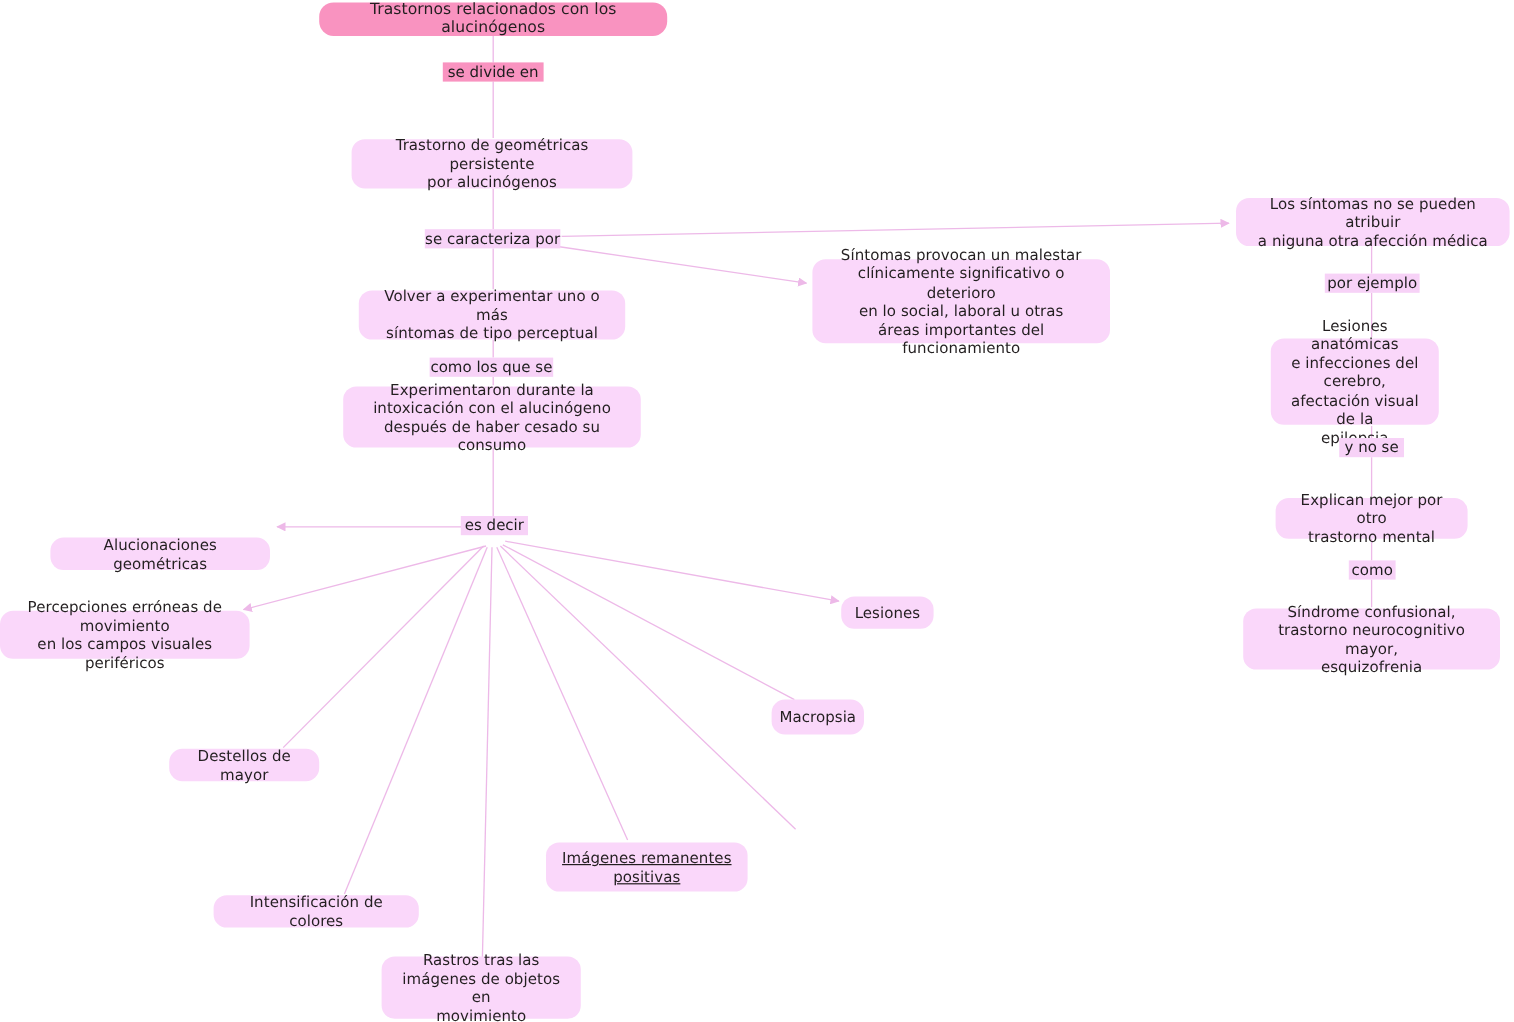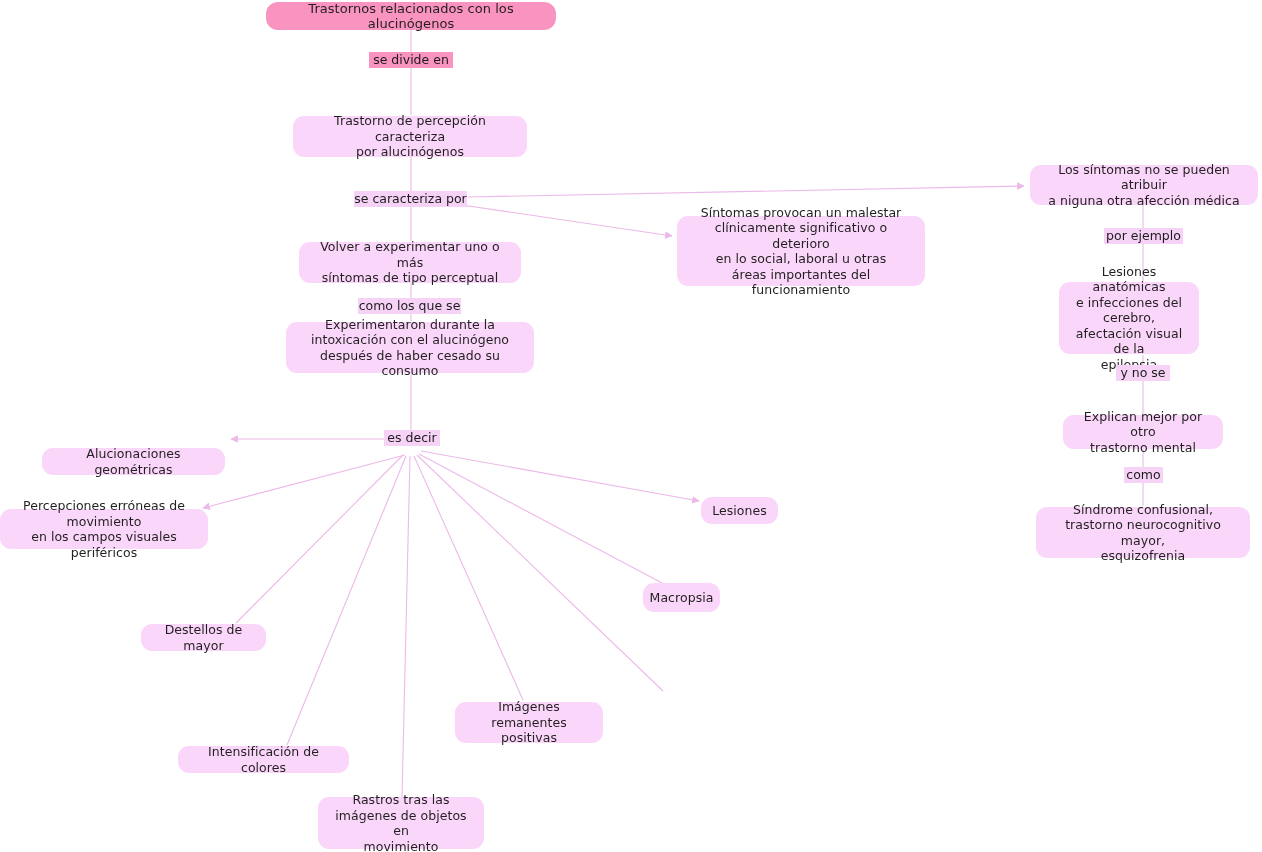--- a/index.html
+++ b/index.html
@@ -108,21 +108,21 @@
       <line x1="410" y1="456" x2="402" y2="798"></line>
       <line x1="414" y1="456" x2="523" y2="700"></line>
       <line x1="417" y1="455" x2="663" y2="691"></line>
       <line x1="419" y1="454" x2="662" y2="583"></line>
       <line x1="421" y1="451" x2="699" y2="501" marker-end="url(#arrow)"></line>
     </g>
   </svg>
 
   <div class="node root" style="left:266px; top:2px; width:290px; height:28px;">Trastornos relacionados con los alucinógenos</div>
 
-  <div class="node" style="left:293px; top:116px; width:234px; height:41px;">Trastorno de percepción caracteriza
+  <div class="node" style="left:293px; top:116px; width:234px; height:41px;">Trastorno de geométricas persistente
 por alucinógenos</div>
 
   <div class="node" style="left:1030px; top:165px; width:228px; height:40px;">Los síntomas no se pueden atribuir
 a niguna otra afección médica</div>
 
   <div class="node" style="left:677px; top:216px; width:248px; height:70px;">Síntomas provocan un malestar
 clínicamente significativo o deterioro
 en lo social, laboral u otras
 áreas importantes del funcionamiento</div>
 
@@ -150,21 +150,21 @@
   <div class="node" style="left:0px; top:509px; width:208px; height:40px;">Percepciones erróneas de movimiento
 en los campos visuales periféricos</div>
 
   <div class="node" style="left:701px; top:497px; width:77px; height:27px;">Lesiones</div>
 
   <div class="node" style="left:643px; top:583px; width:77px; height:29px;">Macropsia</div>
 
   <div class="node" style="left:141px; top:624px; width:125px; height:27px;">Destellos de mayor</div>
 
 
-  <div class="node" style="left:455px; top:702px; width:148px; height:41px;">Imágenes remanentes
+  <div class="node" style="left:455px; top:702px; width:168px; height:41px;text-decoration:underline;">Imágenes remanentes
 positivas</div>
 
   <div class="node" style="left:178px; top:746px; width:171px; height:27px;">Intensificación de colores</div>
 
   <div class="node" style="left:318px; top:797px; width:166px; height:52px;">Rastros tras las
 imágenes de objetos en
 movimiento</div>
 
   <div class="linklabel strong" style="left:369px; top:52px; width:84px; height:16px;">se divide en</div>
 

